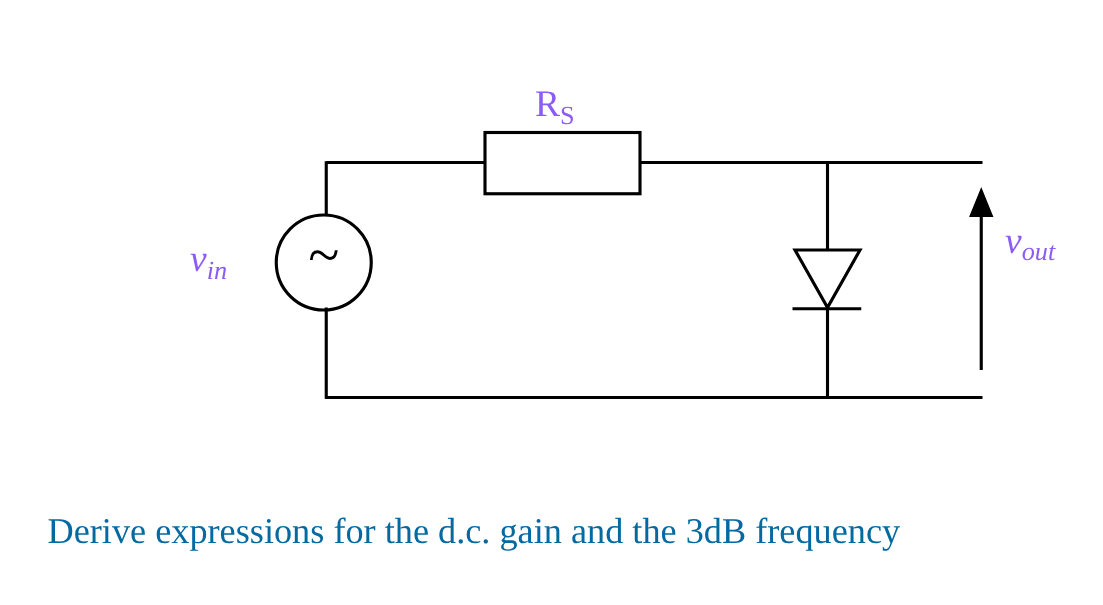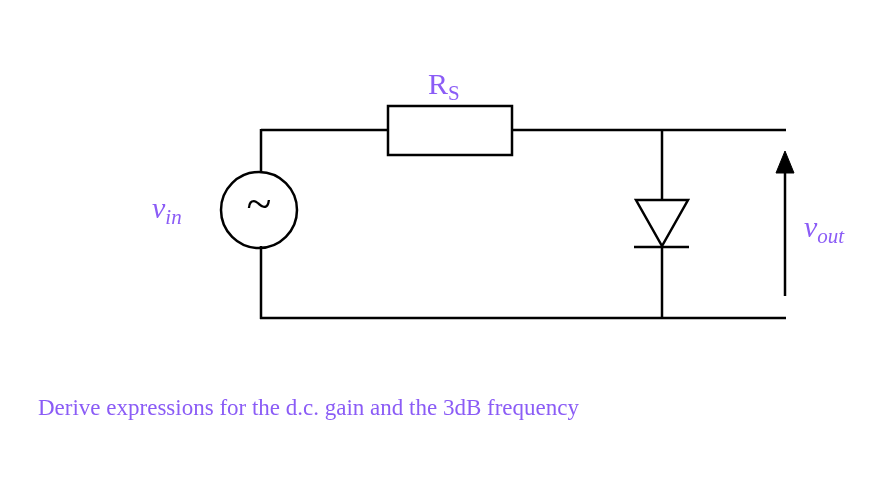--- a/index.html
+++ b/index.html
@@ -51,25 +51,25 @@
     align-items: center;
     justify-content: center;
     font-family: "Liberation Serif", serif;
     font-size: 46px;
     line-height: 1;
     transform: translateY(-6px);
   }
   .caption {
     position: absolute;
     left: 38px;
-    top: 394px;
+    top: 408px;
     font-family: "Liberation Serif", serif;
-    font-size: 23px;
+    font-size: 29px;
     line-height: 1.2;
-    color: #8b5cf6;
+    color: #0369a1;
     white-space: nowrap;
   }
 </style>
 </head>
 <body>
 
 <div class="canvas">
 
   <svg class="circuit-svg" viewBox="0 0 882 484">
 
@@ -105,19 +105,19 @@
   </div>
 
   <div class="label italic" style="left:152px; top:193px;">
     <span class="base">v</span><span class="subscript">in</span>
   </div>
 
   <div class="label" style="left:428px; top:69px;">
     <span class="base">R</span><span class="subscript">S</span>
   </div>
 
-  <div class="label italic" style="left:804px; top:212px;">
+  <div class="label italic" style="left:804px; top:178px;">
     <span class="base">v</span><span class="subscript">out</span>
   </div>
 
   <div class="caption">Derive expressions for the d.c. gain and the 3dB frequency</div>
 
 </div>
 
 </body></html>

